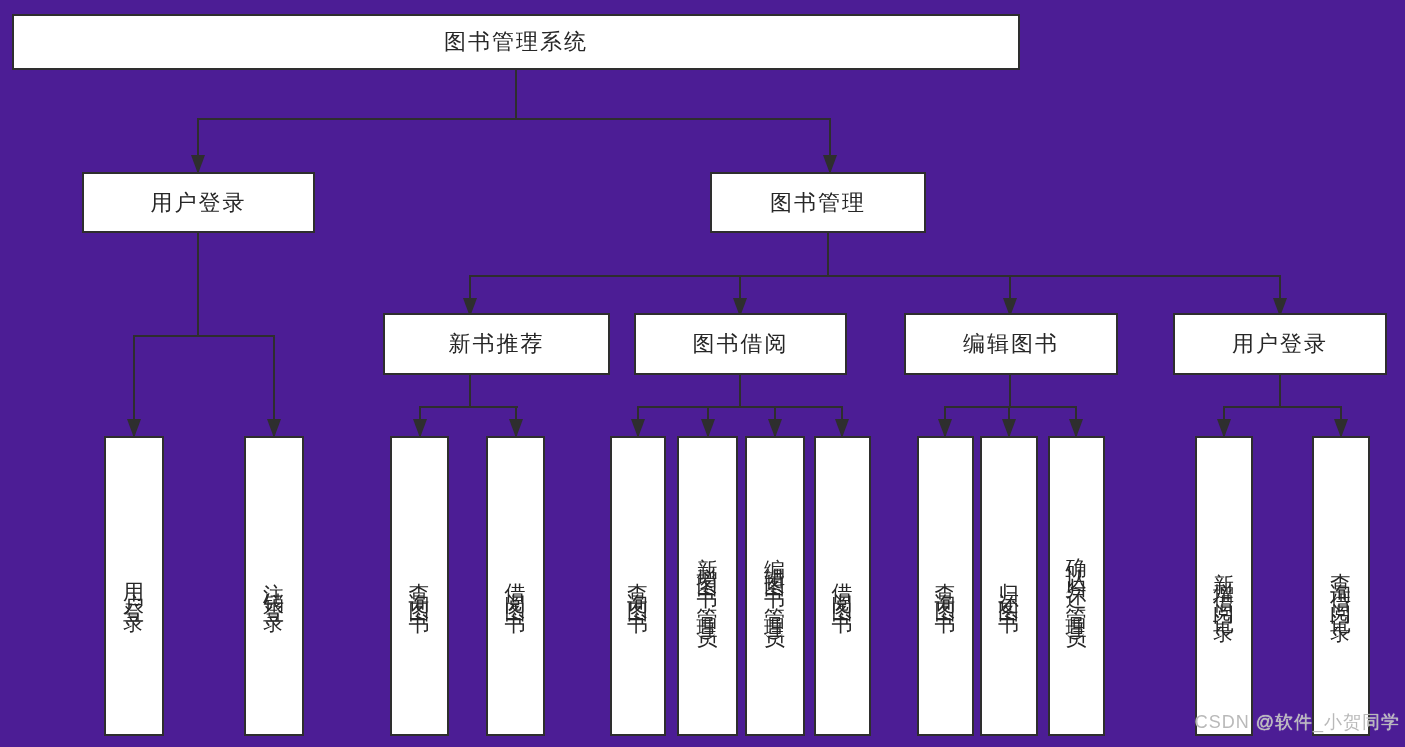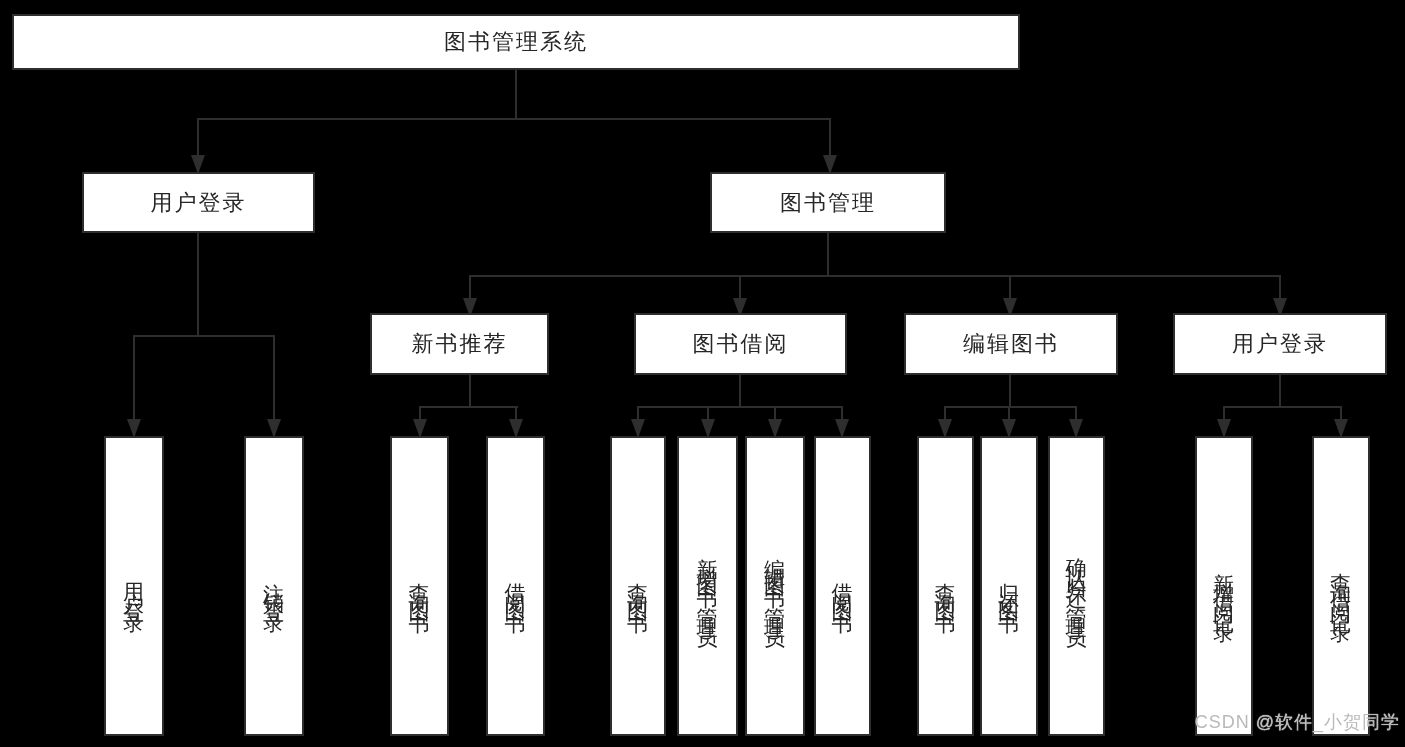--- a/index.html
+++ b/index.html
@@ -1,20 +1,20 @@
 <!DOCTYPE html>
 <html><head>
 <meta charset="utf-8">
 <style>
   html, body { margin: 0; padding: 0; background: #ffffff; }
   .stage {
     position: relative;
     width: 1405px;
     height: 747px;
-    background: #000000;
+    background: #4c1d95;
     font-family: "Liberation Sans", sans-serif;
     overflow: hidden;
   }
   .node {
     position: absolute;
     box-sizing: border-box;
     border: 2px solid #2e2e2e;
     background: #ffffff;
     color: #262626;
     display: flex;
@@ -64,21 +64,21 @@
   <div class="vline" style="left:515px; top:70px; height:48px;"></div>
   <div class="hline" style="left:197px; top:118px; width:634px;"></div>
   <div class="arrow" style="left:197px; top:118px; height:54px;">
     <div class="head"></div>
   </div>
   <div class="arrow" style="left:829px; top:118px; height:54px;">
     <div class="head"></div>
   </div>
 
   <div class="node" style="left:82px; top:172px; width:233px; height:61px;">用户登录</div>
-  <div class="node" style="left:710px; top:172px; width:236px; height:61px;">图书管理</div>
+  <div class="node" style="left:710px; top:172px; width:216px; height:61px;">图书管理</div>
 
   <div class="vline" style="left:197px; top:233px; height:102px;"></div>
   <div class="hline" style="left:133px; top:335px; width:142px;"></div>
   <div class="arrow" style="left:133px; top:335px; height:101px;">
     <div class="head"></div>
   </div>
   <div class="arrow" style="left:273px; top:335px; height:101px;">
     <div class="head"></div>
   </div>
 
@@ -90,21 +90,21 @@
   <div class="arrow" style="left:739px; top:275px; height:40px;">
     <div class="head"></div>
   </div>
   <div class="arrow" style="left:1009px; top:275px; height:40px;">
     <div class="head"></div>
   </div>
   <div class="arrow" style="left:1279px; top:275px; height:40px;">
     <div class="head"></div>
   </div>
 
-  <div class="node" style="left:370px; top:313px; width:179px; height:62px;">新书推荐</div>
+  <div class="node" style="left:383px; top:313px; width:227px; height:62px;">新书推荐</div>
   <div class="node" style="left:634px; top:313px; width:213px; height:62px;">图书借阅</div>
   <div class="node" style="left:904px; top:313px; width:214px; height:62px;">编辑图书</div>
   <div class="node" style="left:1173px; top:313px; width:214px; height:62px;">用户登录</div>
 
   <div class="vline" style="left:469px; top:375px; height:31px;"></div>
   <div class="hline" style="left:419px; top:406px; width:99px;"></div>
   <div class="arrow" style="left:419px; top:406px; height:30px;">
     <div class="head"></div>
   </div>
   <div class="arrow" style="left:515px; top:406px; height:30px;">

